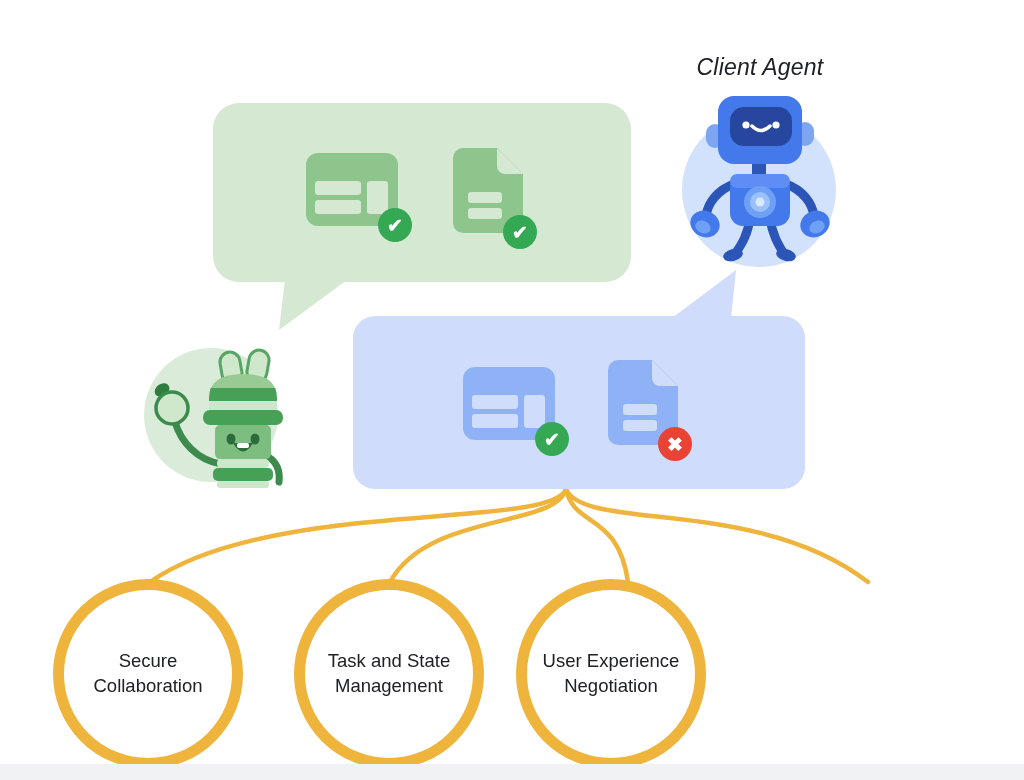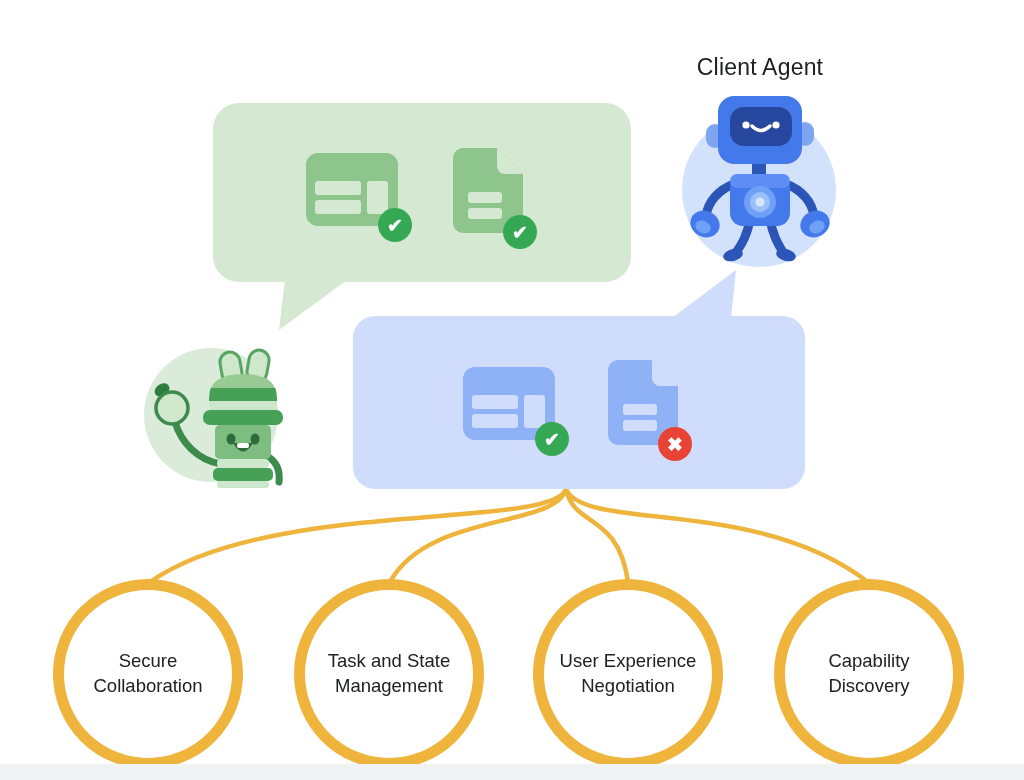--- a/index.html
+++ b/index.html
@@ -35,40 +35,40 @@
   .bubble-blue  .doc-cut{fill:var(--bubble-blue);}
   .badge{
     position:absolute;right:-14px;bottom:-16px;width:34px;height:34px;border-radius:50%;
     display:flex;align-items:center;justify-content:center;color:#fff;
     font-size:19px;font-weight:bold;line-height:1;
   }
   .badge-check{background:var(--badge-green);}
   .badge-cross{background:var(--badge-red);}
   
   .agent-label{position:absolute;text-align:center;font-size:23px;font-weight:500;letter-spacing:.2px;}
-  #client-label{left:660px;top:54px;width:200px;}
+  #client-label{left:660px;top:54px;width:200px;font-style:italic;}
   #remote-label{left:130px;top:500px;width:250px;}
   .avatar{position:absolute;border-radius:50%;}
   #client-avatar{left:682px;top:113px;width:154px;height:154px;background:var(--avatar-blue);}
   #remote-avatar{left:144px;top:348px;width:134px;height:134px;background:var(--avatar-green);}
   .illustration{position:absolute;overflow:visible;}
   #client-robot{left:680px;top:88px;}
   #remote-creature{left:145px;top:338px;}
   
   #connectors{position:absolute;left:0;top:0;}
   #connectors path{stroke:var(--gold);stroke-width:4.5;fill:none;stroke-linecap:round;}
   .cap-circle{
     position:absolute;top:579px;width:168px;height:168px;border-radius:50%;
     border:11px solid var(--gold);background:#ffffff;
     display:flex;align-items:center;justify-content:center;
   }
   .cap-circle .cap-label{
     text-align:center;font-size:18.5px;font-weight:500;line-height:1.35;padding:0 12px;
   }
-  #cap-0{left:53px;} #cap-1{left:294px;} #cap-2{left:533px;justify-content:flex-end;} #cap-3{left:774px;}
+  #cap-0{left:53px;} #cap-1{left:294px;} #cap-2{left:516px;justify-content:flex-end;} #cap-3{left:774px;}
   #bottom-edge{position:absolute;left:0;right:0;bottom:0;height:16px;background:#f0f2f4;}
 </style>
 </head>
 <body>
 
 <div id="canvas">
 
   <svg id="connectors" width="1024" height="780" viewBox="0 0 1024 780">
     <path d="M566,489 C552,530 270,498 150,582"></path>
     <path d="M566,489 C556,528 428,512 390,582"></path>
@@ -185,18 +185,15 @@
 
   <div id="cap-1" class="cap-circle">
     <div class="cap-label">Task and State Management</div>
   </div>
   <div id="cap-0" class="cap-circle">
     <div class="cap-label">Secure Collaboration</div>
   </div>
   <div id="cap-2" class="cap-circle">
     <div class="cap-label">User Experience Negotiation</div>
   </div>
-  <div id="cap-3" class="cap-circle">
-    <div class="cap-label">Capability Discovery</div>
-  </div>
 
   <div id="bottom-edge"></div>
 </div>
 
 </body></html>

